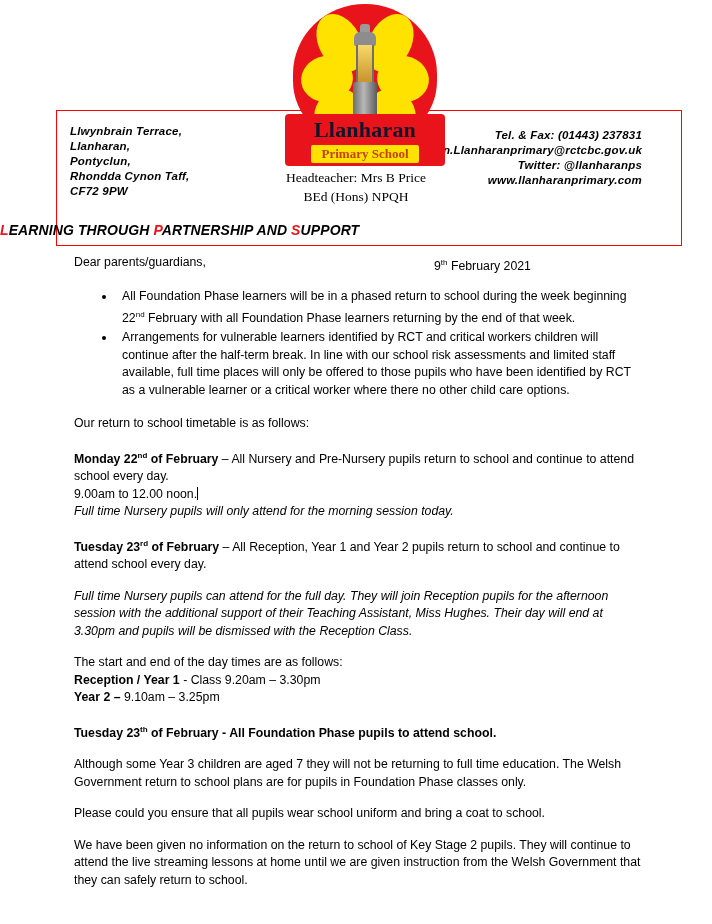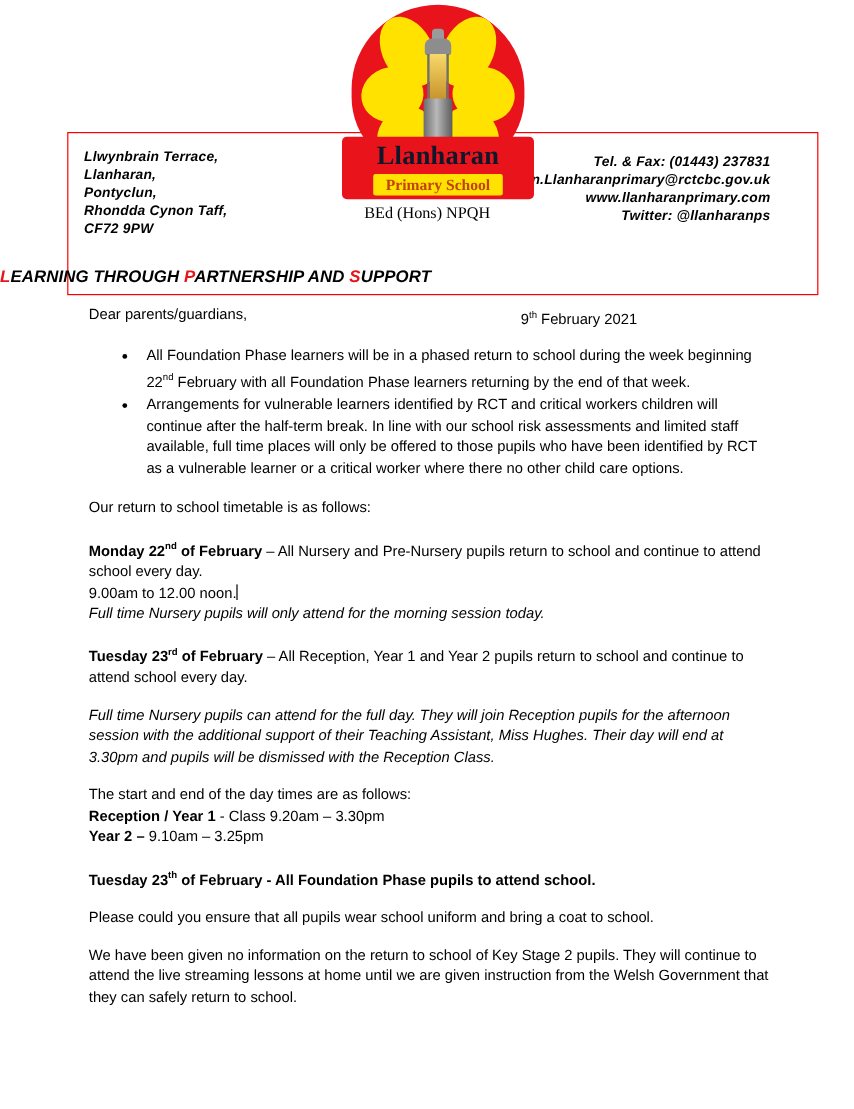--- a/index.html
+++ b/index.html
@@ -241,25 +241,26 @@
     <div>Llwynbrain Terrace,</div>
     <div>Llanharan,</div>
     <div>Pontyclun,</div>
     <div>Rhondda Cynon Taff,</div>
     <div>CF72 9PW</div>
   </div>
 
   <div class="contact">
     <div>Tel. &amp; Fax: (01443) 237831</div>
     <div>Admin.Llanharanprimary@rctcbc.gov.uk</div>
+    <div>Twitter: @llanharanps</div>
     <div>www.llanharanprimary.com</div>
-    <div>Twitter: @llanharanps</div>
   </div>
 
   <div class="head-lines">
+    <div>Headteacher: Mrs B Price</div>
     <div>BEd (Hons) NPQH</div>
   </div>
 
   <div class="motto">
     <span class="cap">L</span><span>EARNING THROUGH </span><span class="cap">P</span><span>ARTNERSHIP AND </span><span class="cap">S</span><span>UPPORT</span>
   </div>
 </div>
 
 <div class="doc">
 
@@ -283,17 +284,18 @@
   <p class="para"><span class="bold"><span>Tuesday 23</span><sup>rd</sup><span> of February</span></span><span> – All Reception, Year 1 and Year 2 pupils return to school and continue to attend school every day.</span></p>
 
   <p class="para ital">Full time Nursery pupils can attend for the full day. They will join Reception pupils for the afternoon session with the additional support of their Teaching Assistant, Miss Hughes. Their day will end at 3.30pm and pupils will be dismissed with the Reception Class.</p>
 
   <p class="para">The start and end of the day times are as follows:</p>
   <div><span class="bold">Reception / Year 1</span><span> - Class  9.20am – 3.30pm</span></div>
   <div><span class="bold">Year 2 –</span><span> 9.10am – 3.25pm</span></div>
 
   <p class="para bold"><span>Tuesday 23</span><sup>th</sup><span> of February - All Foundation Phase pupils to attend school.</span></p>
 
+  <p class="para">Although some Year 3 children are aged 7 they will not be returning to full time education.  The Welsh Government return to school plans are for pupils in Foundation Phase classes only.</p>
 
   <p class="para">Please could you ensure that all pupils wear school uniform and bring a coat to school.</p>
 
   <p class="para">We have been given no information on the return to school of Key Stage 2 pupils. They will continue to attend the live streaming lessons at home until we are given instruction from the Welsh Government that they can safely return to school.</p>
 </div>
 
 </body></html>

